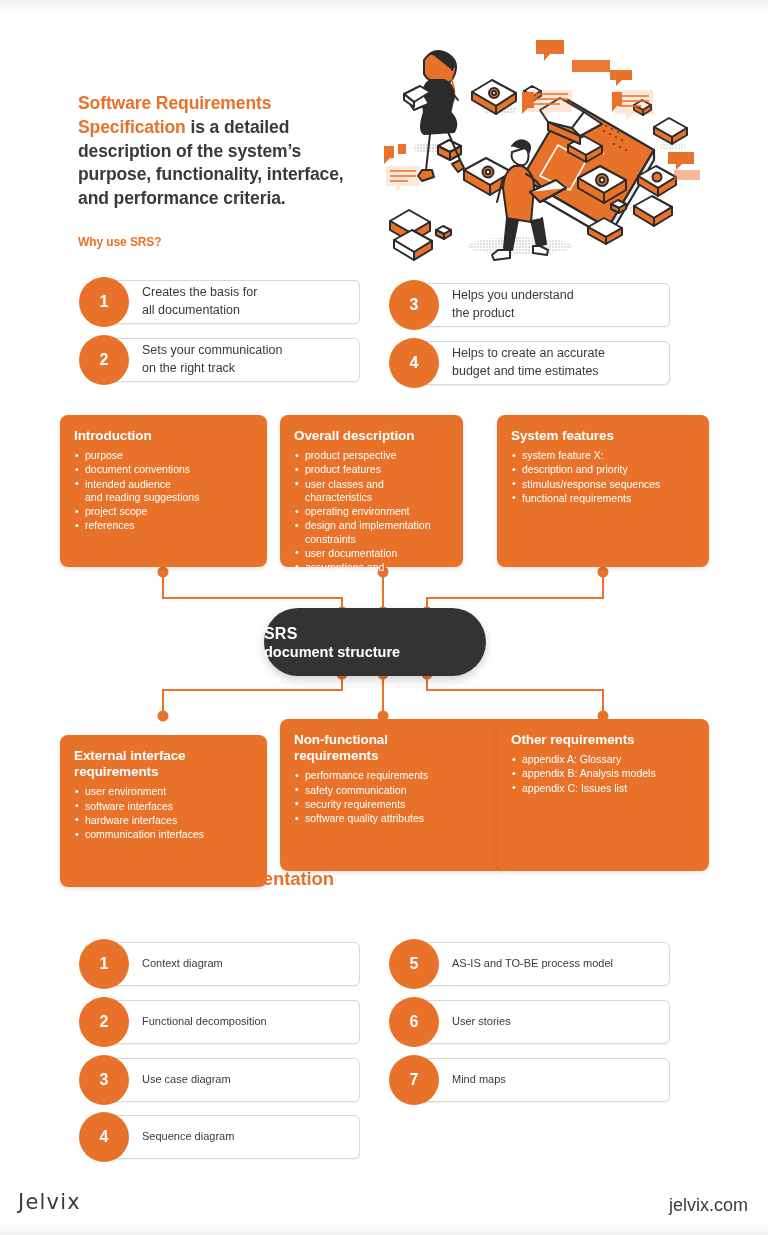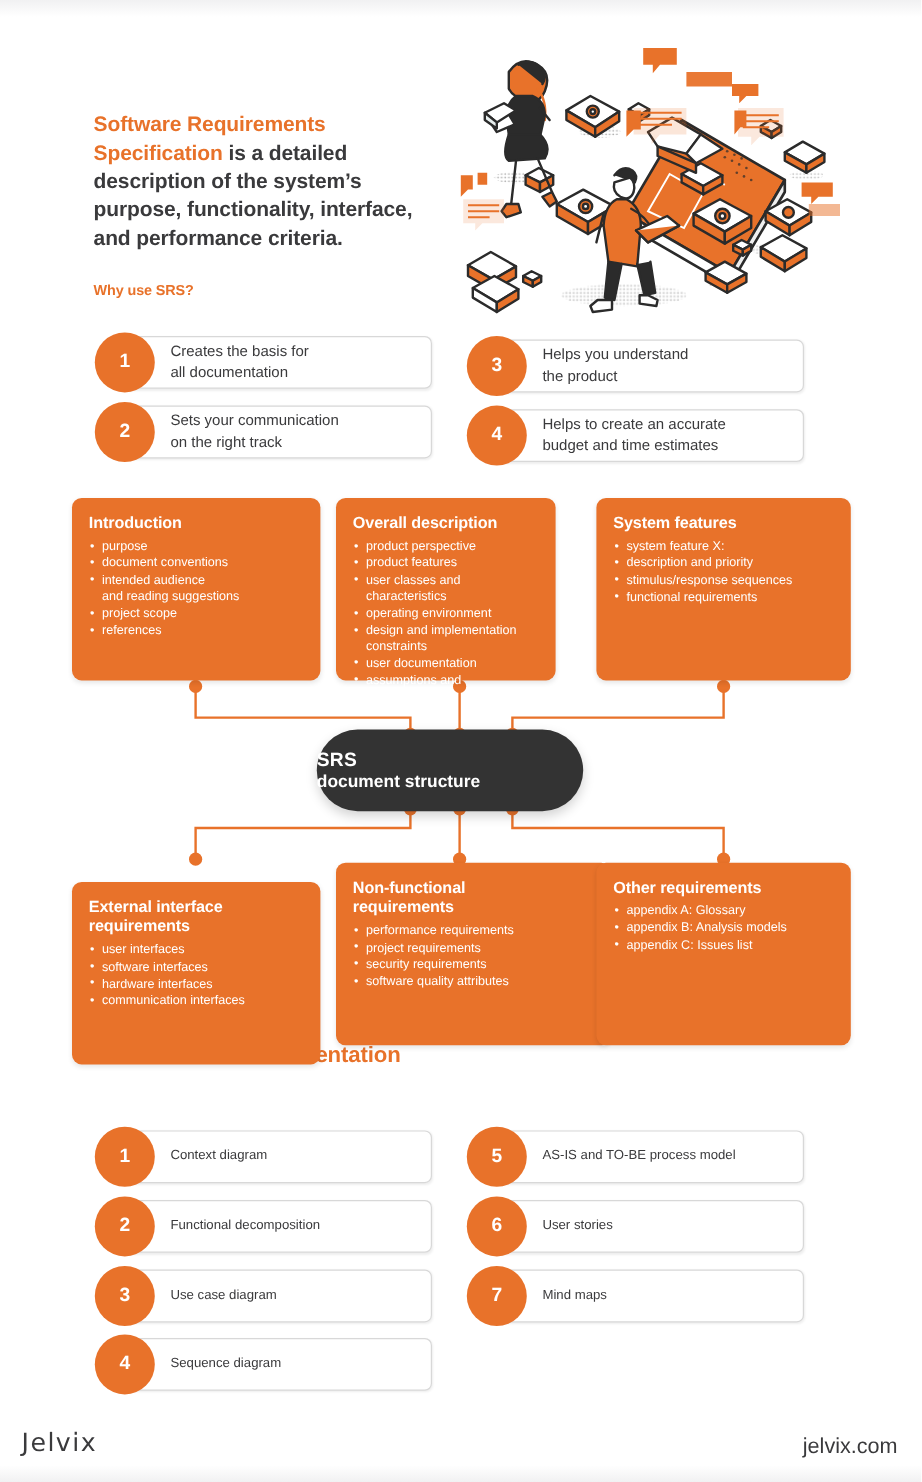--- a/index.html
+++ b/index.html
@@ -486,33 +486,33 @@
 
   <div class="srs-node">
     <div class="t1">SRS</div>
     <div class="t2">document structure</div>
   </div>
 
   <div class="card" style="left:60px; top:719px; width:207px; height:152px;margin-top:16px;">
     <h3 style="white-space:pre-line">External interface
 requirements</h3>
     <ul>
-      <li>user interfaces</li>
+      <li>user environment</li>
       <li>software interfaces</li>
       <li>hardware interfaces</li>
       <li>communication interfaces</li>
     </ul>
   </div>
 
   <div class="card" style="left:280px; top:719px; width:229px; height:152px;">
     <h3 style="white-space:pre-line">Non-functional
 requirements</h3>
     <ul>
       <li>performance requirements</li>
-      <li>project requirements</li>
+      <li>safety communication</li>
       <li>security requirements</li>
       <li>software quality attributes</li>
     </ul>
   </div>
 
   <div class="card" style="left:497px; top:719px; width:212px; height:152px;">
     <h3>Other requirements</h3>
     <ul>
       <li>appendix A: Glossary</li>
       <li>appendix B: Analysis models</li>

